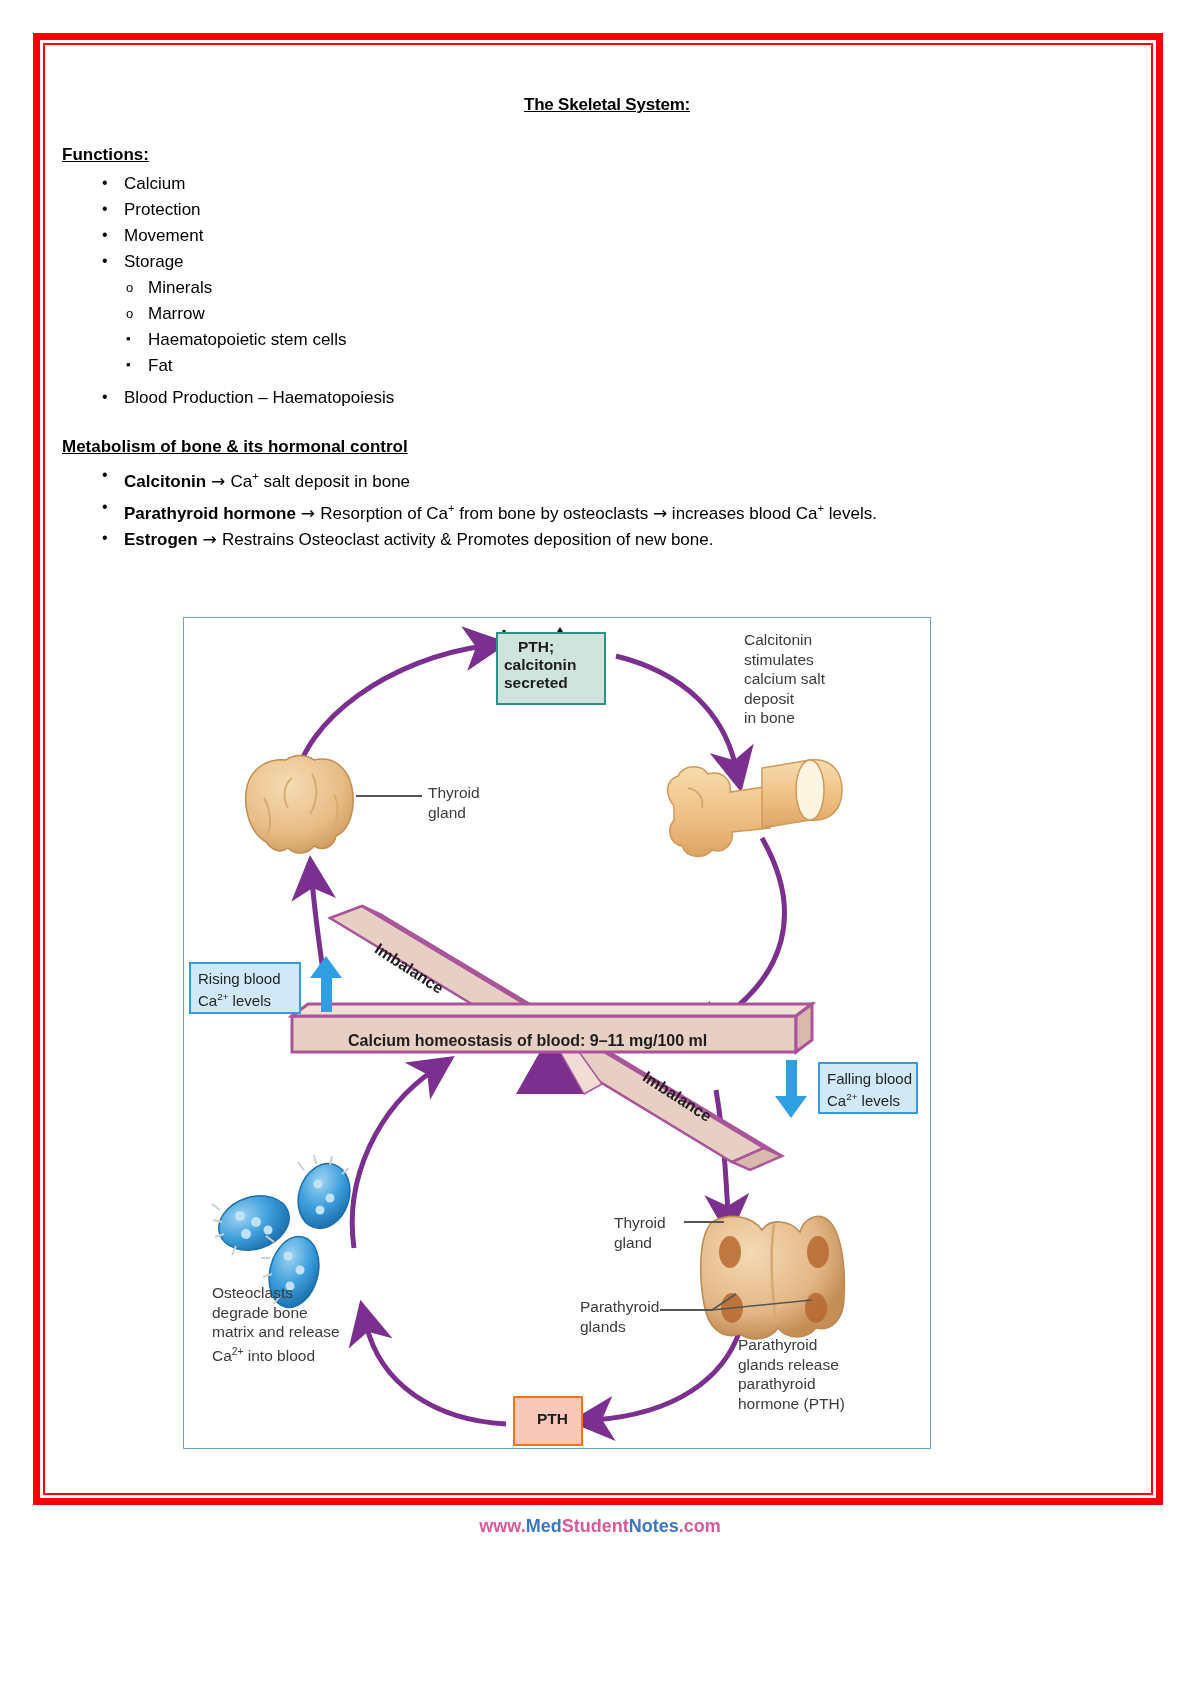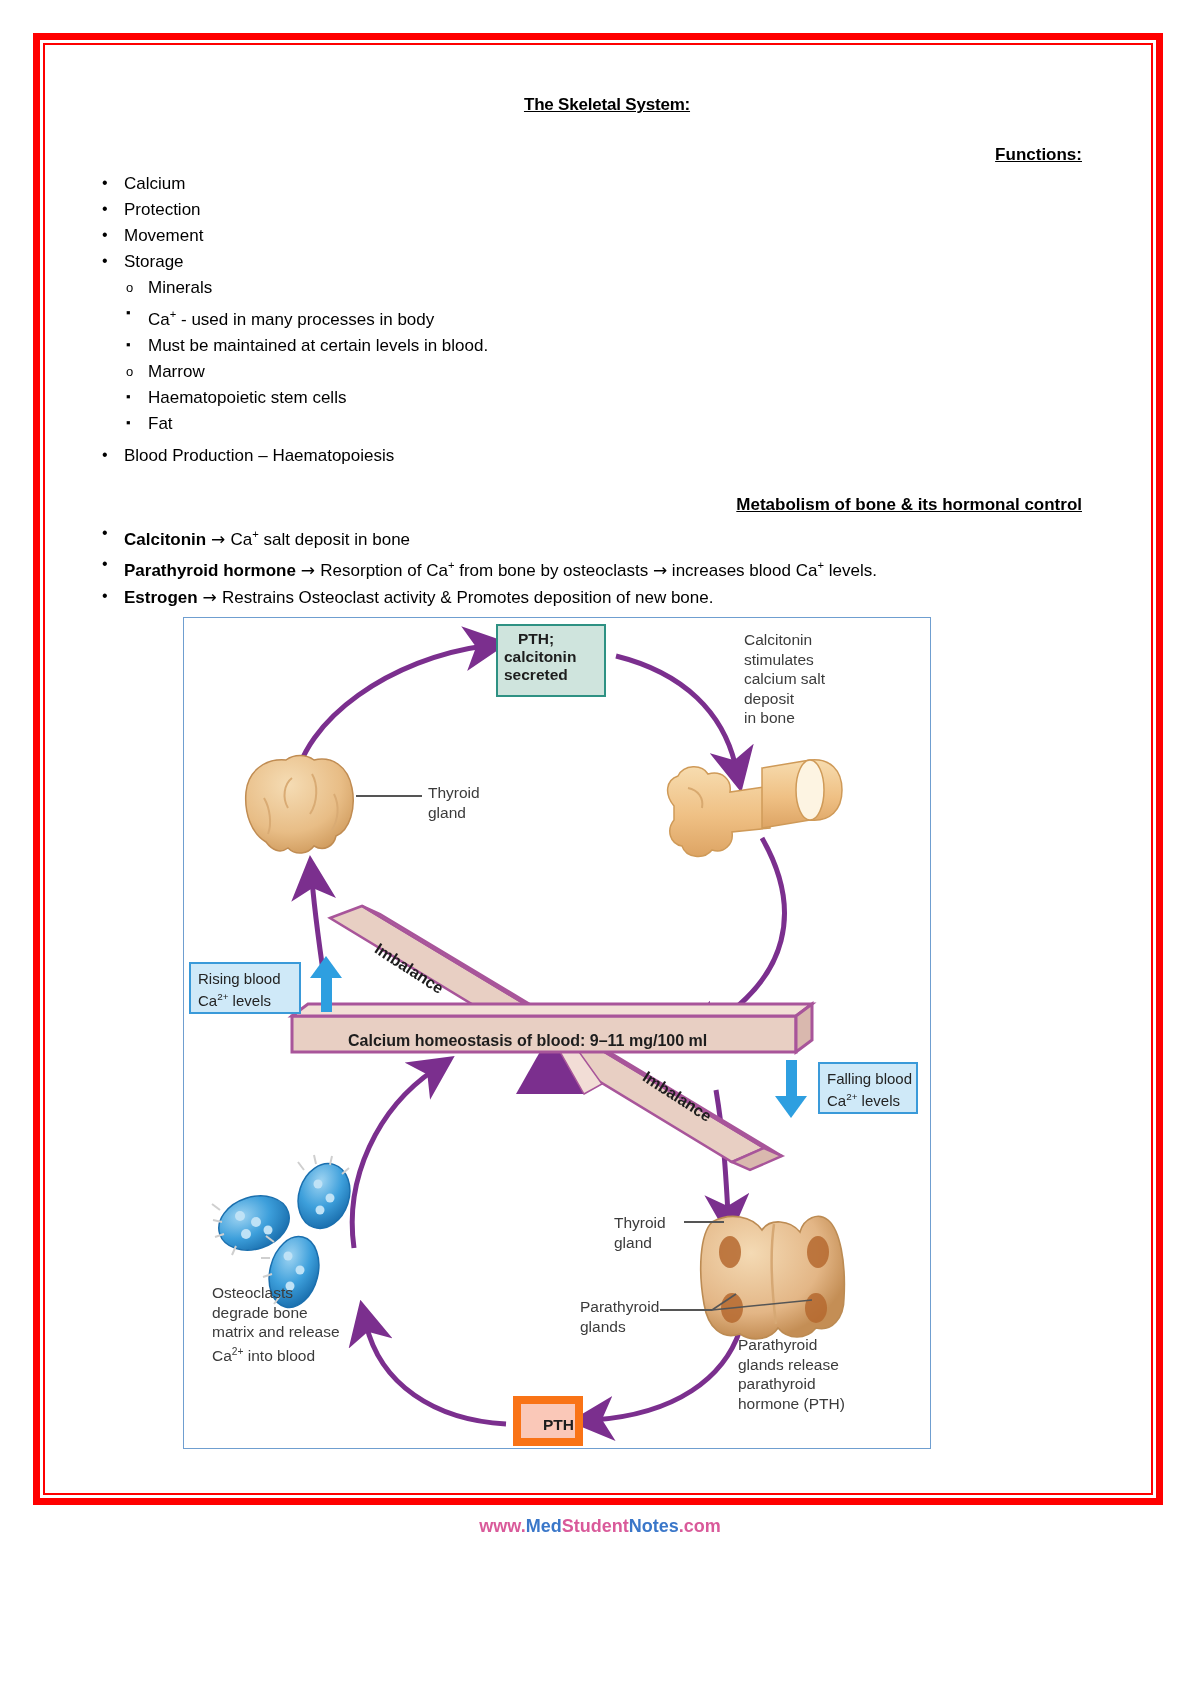--- a/index.html
+++ b/index.html
@@ -53,21 +53,20 @@
     letter-spacing: -0.2px;
     margin-left: 70px;
   }
 
   .section-head {
     font-weight: bold;
     font-size: 17px;
     text-decoration: underline;
     color: #000;
     margin-top: 30px;
-    text-align: right;
   }
   .section-head.tight { margin-top: 26px; }
 
   ul.lvl1, ul.lvl2, ul.lvl3 {
     margin: 0;
     padding: 0;
     list-style: none;
   }
   ul.lvl1 > li, ul.lvl2 > li, ul.lvl3 > li {
     position: relative;
@@ -122,29 +121,29 @@
   .dbox {
     position: absolute;
     box-sizing: border-box;
     font-size: 15.5px;
     font-weight: bold;
     color: #1d1d1d;
     line-height: 18px;
     font-family: "Liberation Sans", sans-serif;
   }
   .box-pth-down {
-    left: 312px; top: 6px; width: 110px; height: 73px;
+    left: 312px; top: 14px; width: 110px; height: 73px;
     background: #cfe4dd;
     border: 2px solid #2e9183;
     padding: 4px 0 0 6px;
   }
   .box-pth-up {
     left: 329px; top: 778px; width: 70px; height: 50px;
     background: #fac8b8;
-    border: 8px solid #f97316;
+    border: 2px solid #f97316;
     padding: 12px 0 0 8px;
   }
   .box-rising {
     left: 5px; top: 344px; width: 112px; height: 52px;
     background: #cfe9f8;
     border: 2px solid #3a9ad9;
     padding: 6px 0 0 7px;
     font-weight: normal;
     font-size: 15px;
     color: #232323;
@@ -233,24 +232,20 @@
       <li>Movement</li>
       <li>
         <span>Storage</span>
       </li>
     </ul>
 
     <ul class="lvl2">
       <li>
         <span>Minerals</span>
       </li>
-    </ul>
-    <ul class="lvl3">
-      <li>Ca<sup>+</sup> - used in many processes in body</li>
-      <li>Must be maintained at certain levels in blood.</li>
     </ul>
     <ul class="lvl2">
       <li>Marrow</li>
     </ul>
     <ul class="lvl3">
       <li>Haematopoietic stem cells</li>
       <li>Fat</li>
     </ul>
     <ul class="lvl1">
       <li>Blood Production – Haematopoiesis</li>

